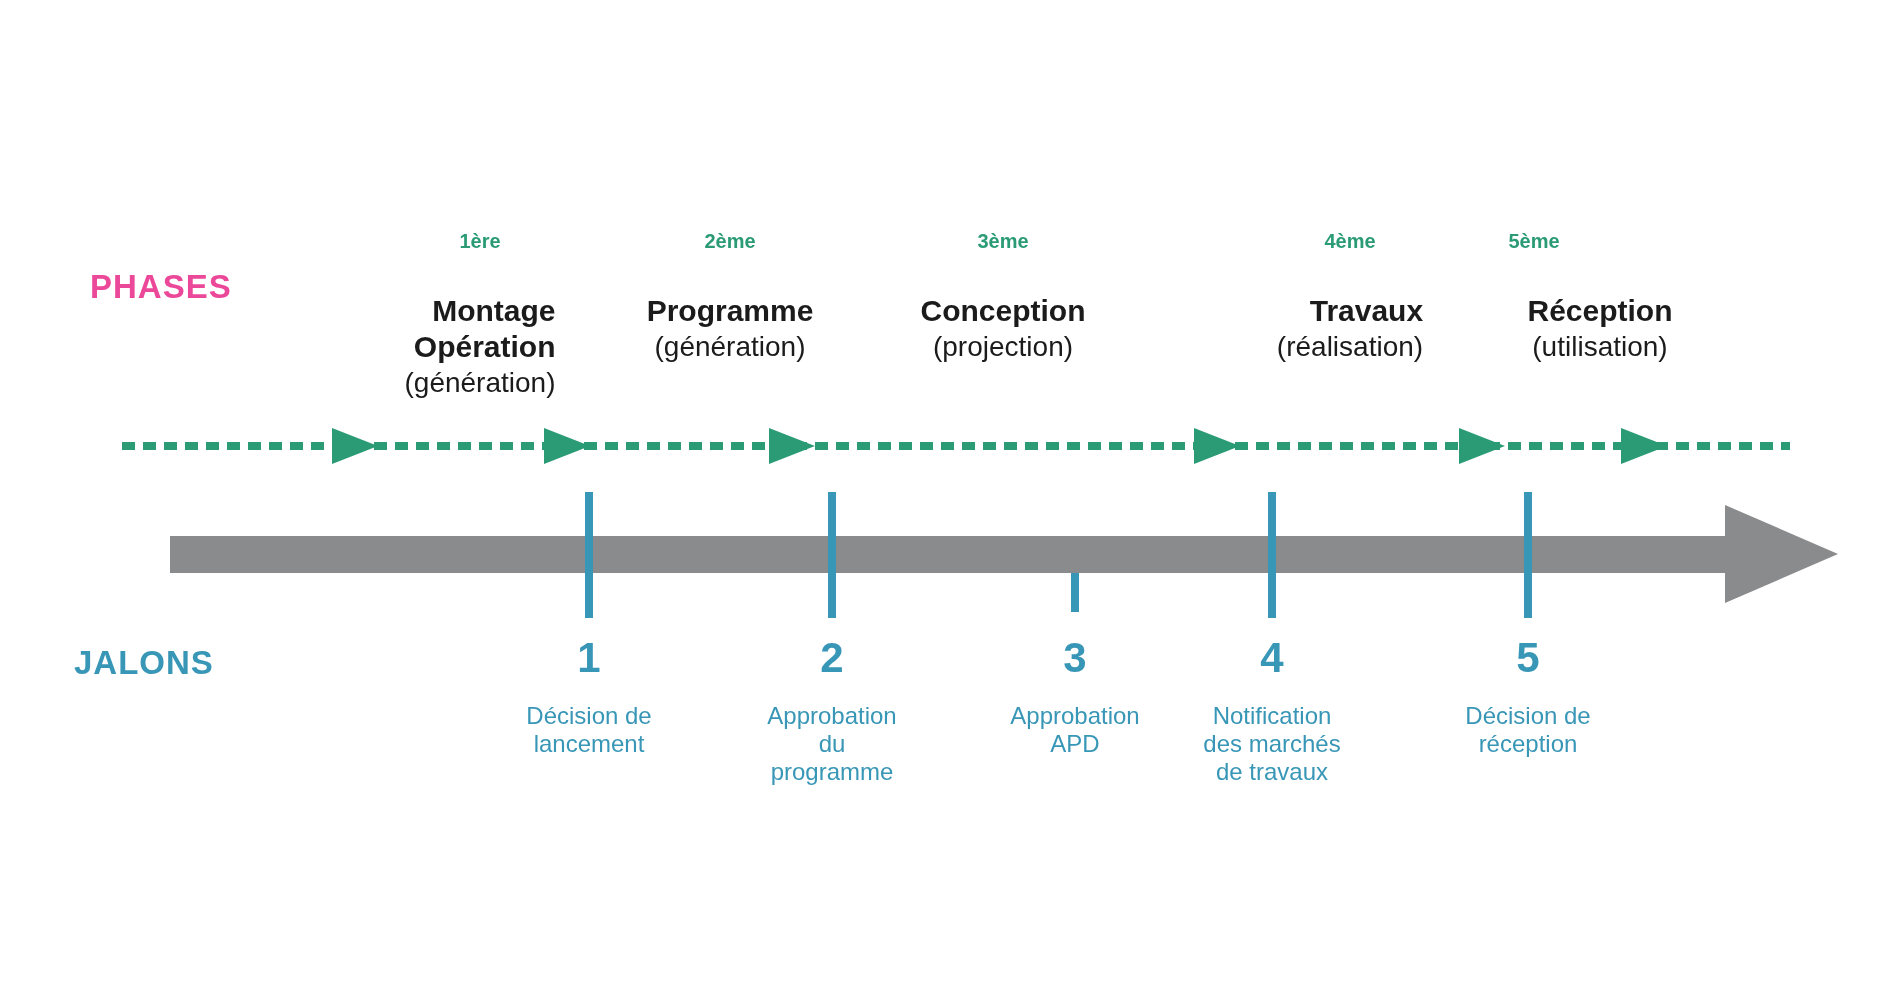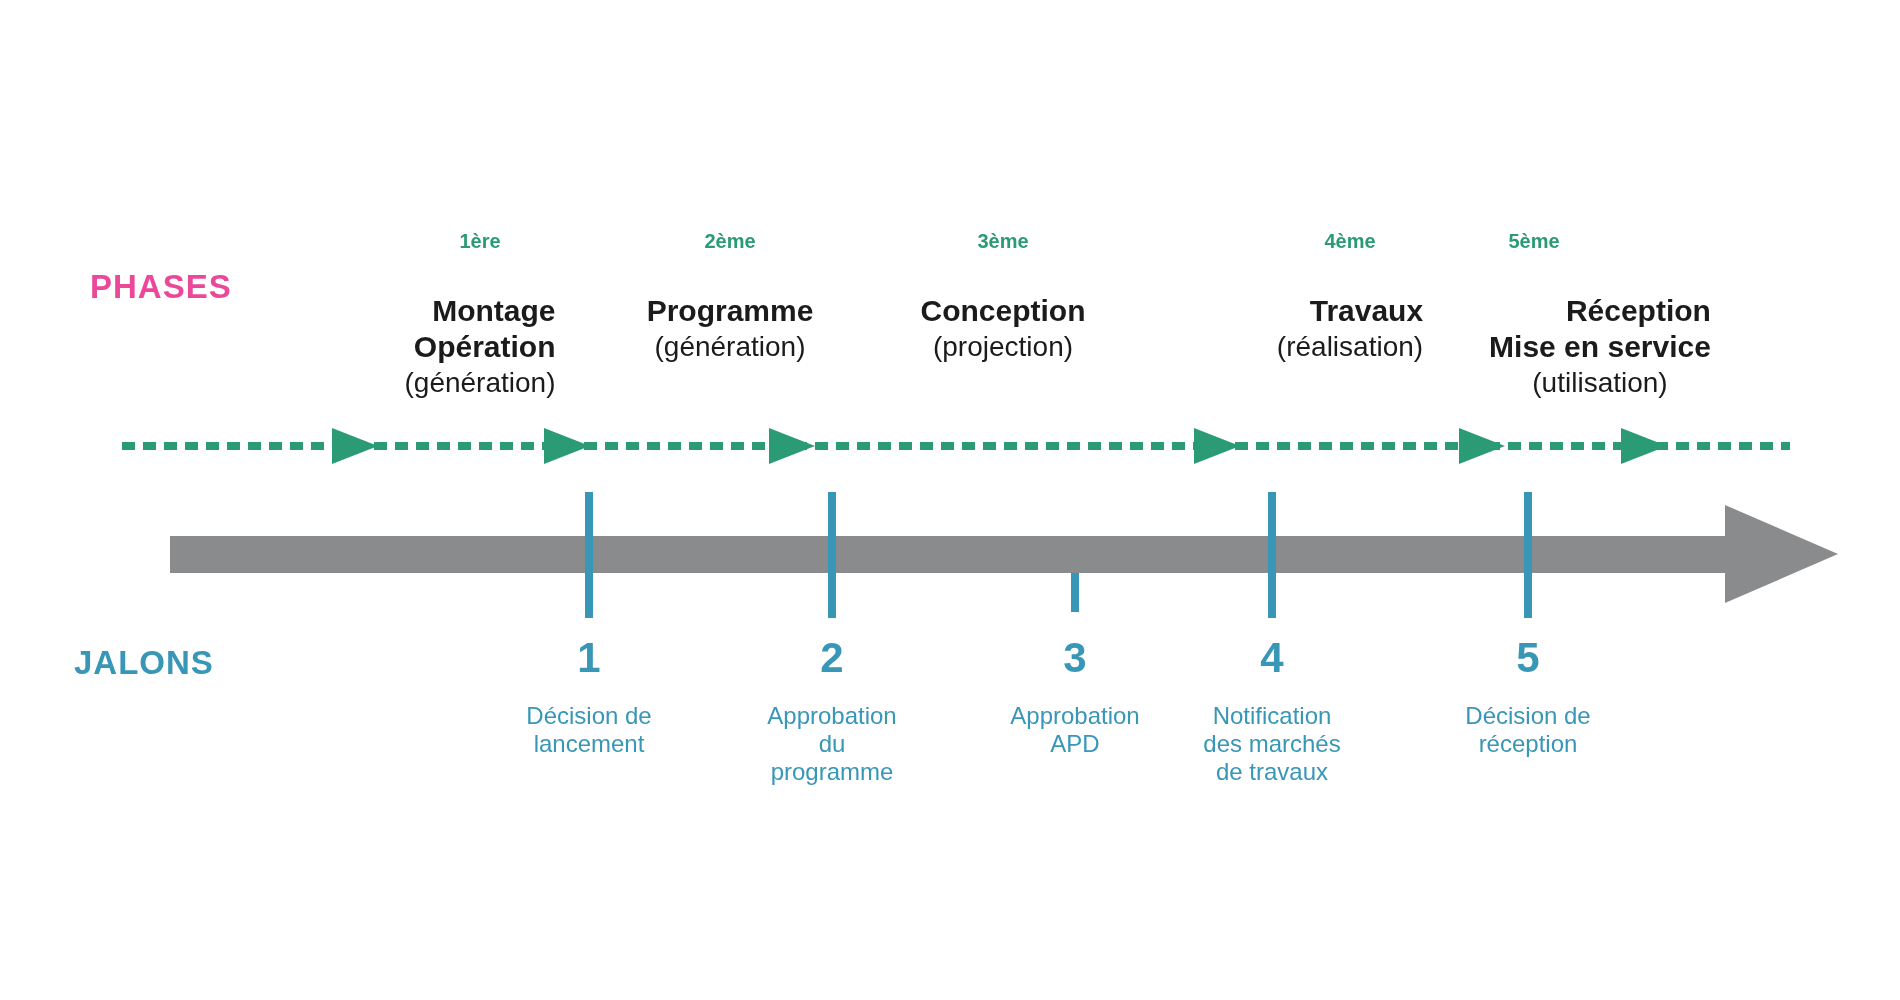--- a/index.html
+++ b/index.html
@@ -52,21 +52,20 @@
         <div class="phase-subtitle">(projection)</div>
       </div>
       <div class="phase-ordinal" style="left: 1350px; color: rgb(42, 155, 117);">4ème</div>
       <div class="phase-col" style="left: 1350px; top: 293px;">
         <div class="phase-name-line">Travaux</div>
         <div class="phase-subtitle">(réalisation)</div>
       </div>
       <div class="phase-ordinal" style="left: 1534px; color: rgb(42, 155, 117);">5ème</div>
       <div class="phase-col" style="left: 1600px; top: 293px;">
         <div class="phase-name-line">Réception</div>
-        <div class="phase-name-line">Mise en service</div>
         <div class="phase-subtitle">(utilisation)</div>
       </div>
     </div>
   <div id="dashed-layer">
       <div class="dash-line" style="left: 122px; width: 1668px; background: repeating-linear-gradient(90deg, rgb(42, 155, 117) 0px, rgb(42, 155, 117) 13px, transparent 13px, transparent 21px);"></div>
       <div class="dash-arrowhead" style="left: 332px; border-left: 46px solid rgb(42, 155, 117);"></div>
       <div class="dash-arrowhead" style="left: 544px; border-left: 46px solid rgb(42, 155, 117);"></div>
       <div class="dash-arrowhead" style="left: 769px; border-left: 46px solid rgb(42, 155, 117);"></div>
       <div class="dash-arrowhead" style="left: 1194px; border-left: 46px solid rgb(42, 155, 117);"></div>
       <div class="dash-arrowhead" style="left: 1459px; border-left: 46px solid rgb(42, 155, 117);"></div>

